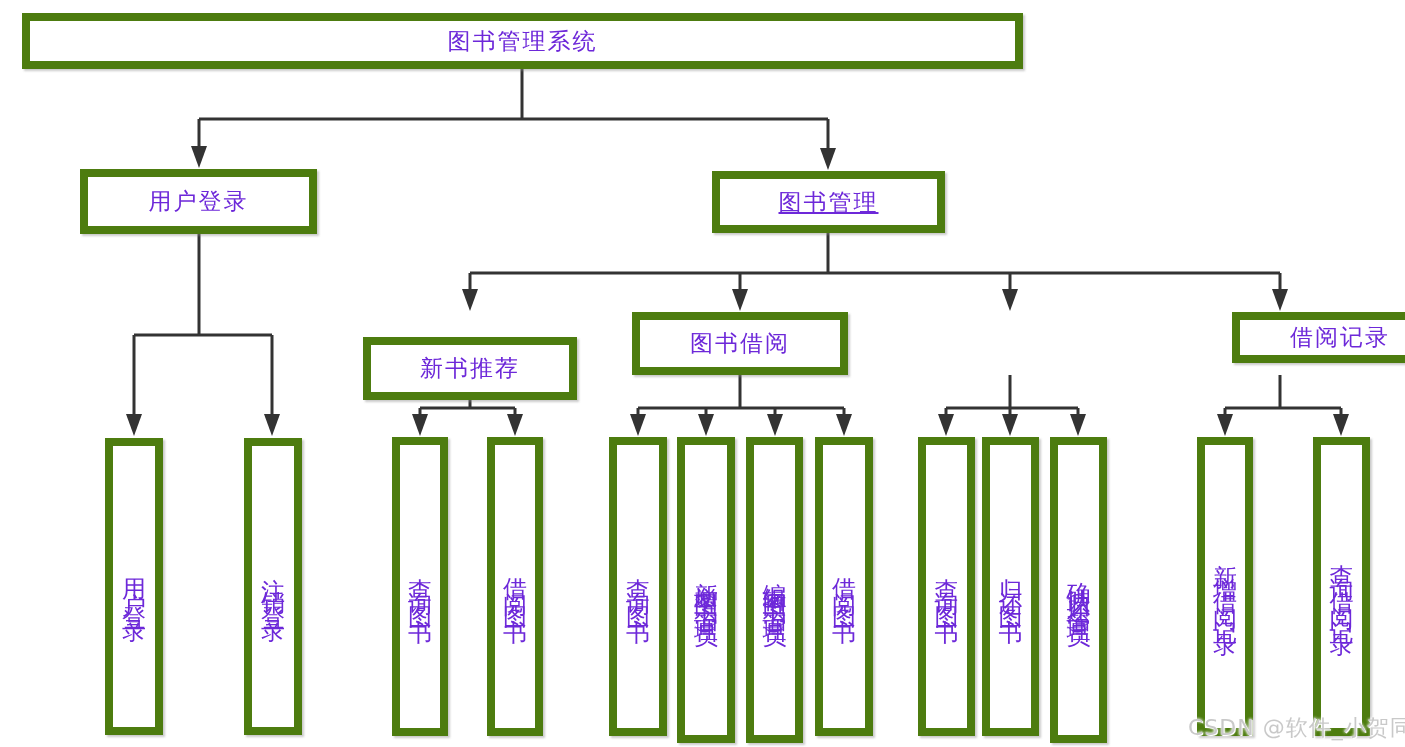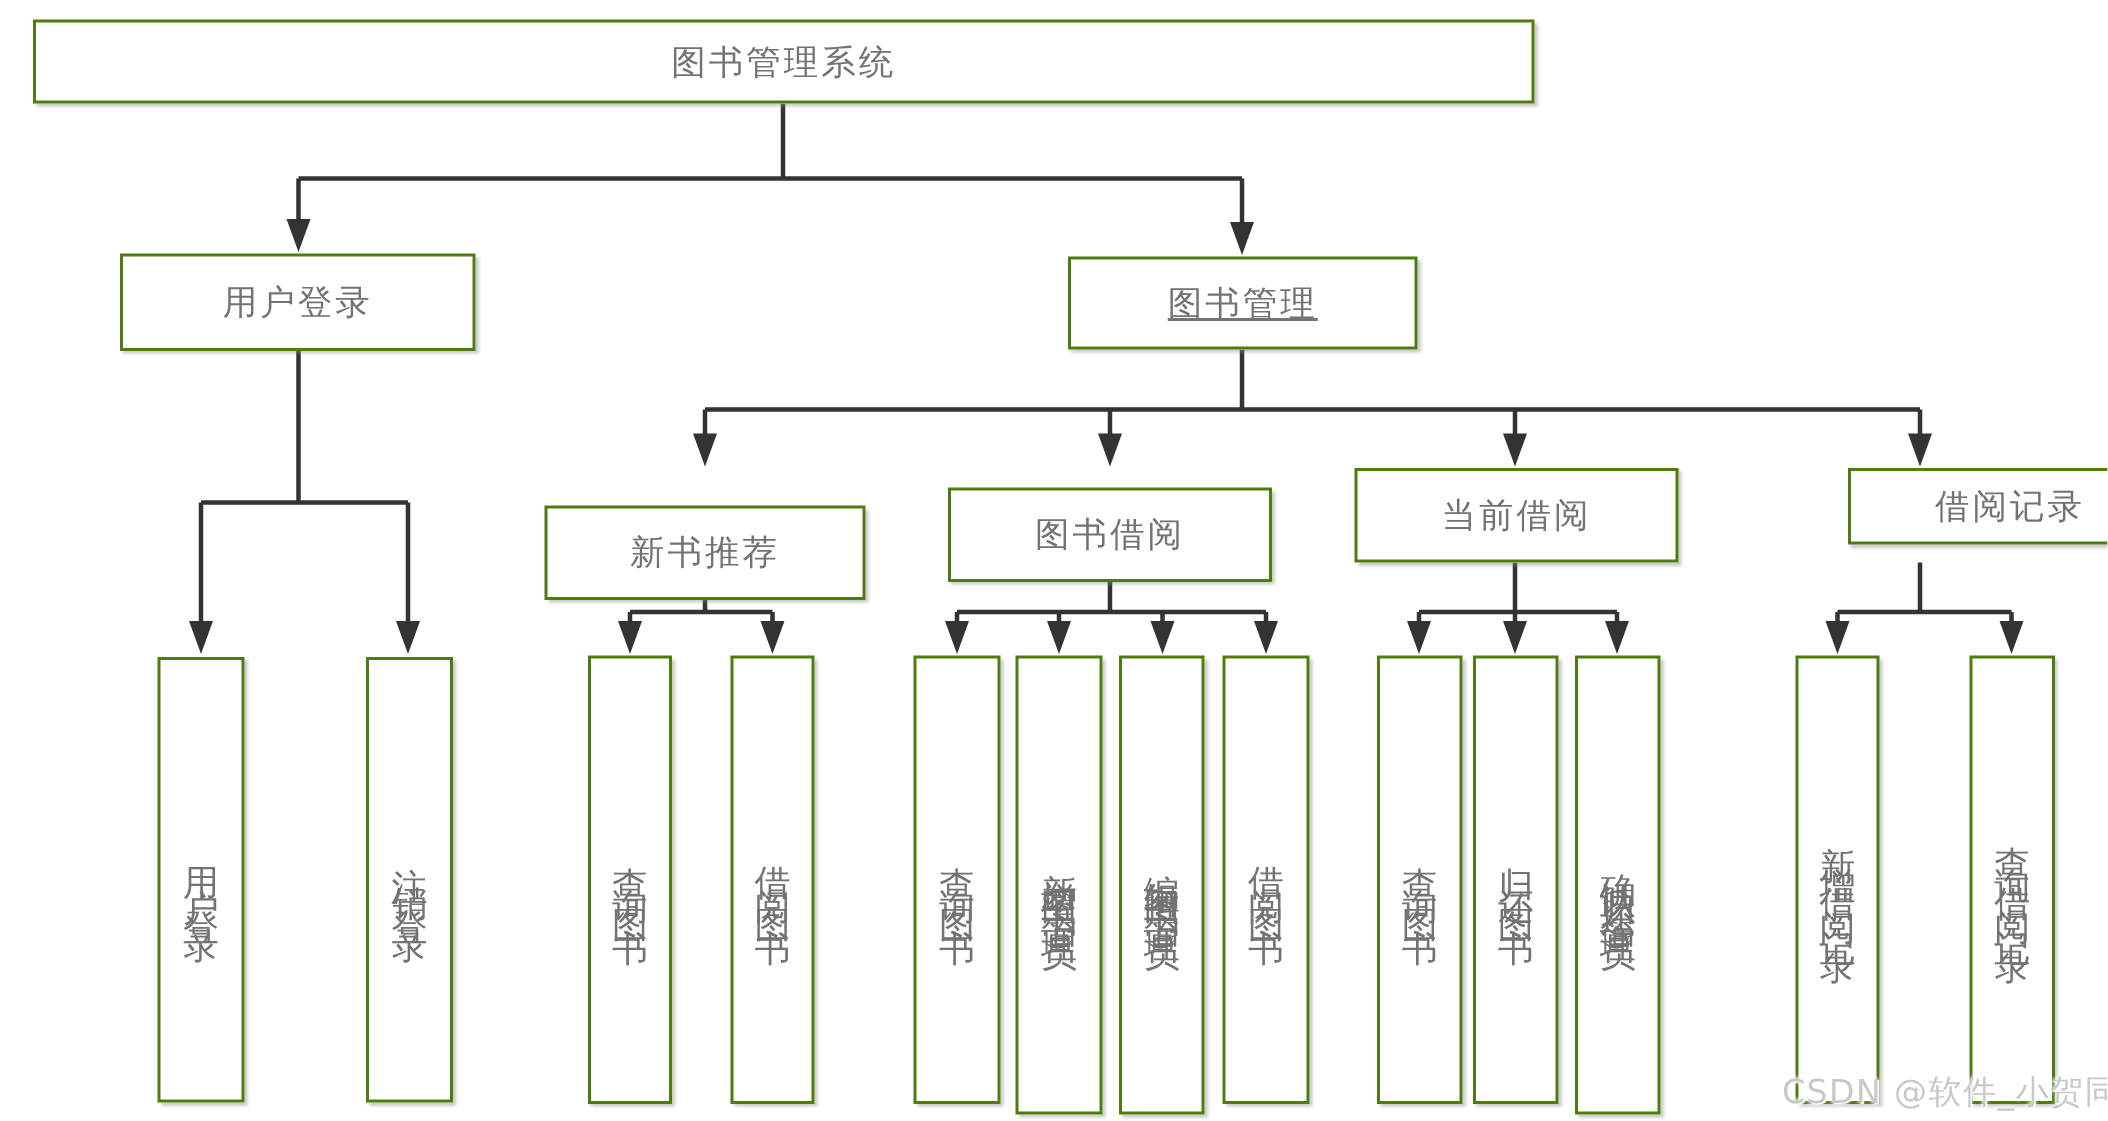--- a/index.html
+++ b/index.html
@@ -7,24 +7,24 @@
     position:relative;
     width:1405px;height:747px;
     background:#ffffff;
     font-family:"DejaVu Sans","Liberation Sans",sans-serif;
     overflow:hidden;
   }
   #wires{position:absolute;left:0;top:0;width:1405px;height:747px;pointer-events:none;}
   .node{
     position:absolute;
     background:#ffffff;
-    border:2px solid #4d7c0f;
+    border:8px solid #4d7c0f;
     box-sizing:border-box;
     display:flex;align-items:center;justify-content:center;
-    color:#737373;
+    color:#6d28d9;
     box-shadow:2px 2px 2px rgba(140,140,140,0.45);
   }
   .h-label{
     font-size:23px;letter-spacing:2px;white-space:nowrap;
   }
   .v-label{
     writing-mode:vertical-rl;
     text-orientation:mixed;
     font-size:24px;
     letter-spacing:14px;
@@ -123,25 +123,22 @@
   <div class="node" style="left:80px;top:169px;width:237px;height:65px;">
     <span class="h-label">用户登录</span>
   </div>
   <div class="node" style="left:712px;top:171px;width:233px;height:62px;text-decoration:underline;">
     <span class="h-label">图书管理</span>
   </div>
 
   <div class="node" style="left:363px;top:312px;width:214px;height:63px;margin-top:25px;">
     <span class="h-label">新书推荐</span>
   </div>
-  <div class="node" style="left:632px;top:325px;width:216px;height:63px;">
+  <div class="node" style="left:632px;top:312px;width:216px;height:63px;">
     <span class="h-label">图书借阅</span>
-  </div>
-  <div class="node" style="left:903px;top:312px;width:216px;height:63px;">
-    <span class="h-label">当前借阅</span>
   </div>
   <div class="node" style="left:1232px;top:312px;width:216px;height:51px;">
     <span class="h-label">借阅记录</span>
   </div>
 
   <div class="node" style="left:105px;top:438px;width:58px;height:297px;">
     <span class="v-label">用户登录</span>
   </div>
   <div class="node" style="left:244px;top:438px;width:58px;height:297px;">
     <span class="v-label">注销登录</span>

